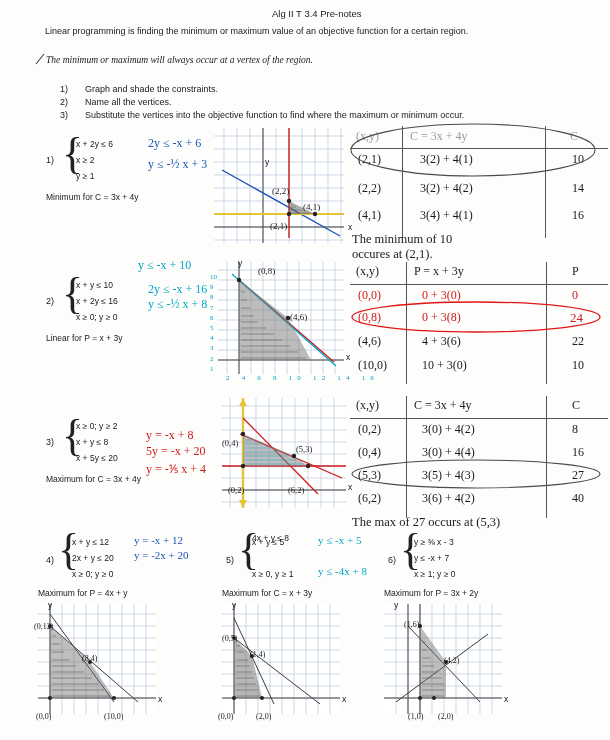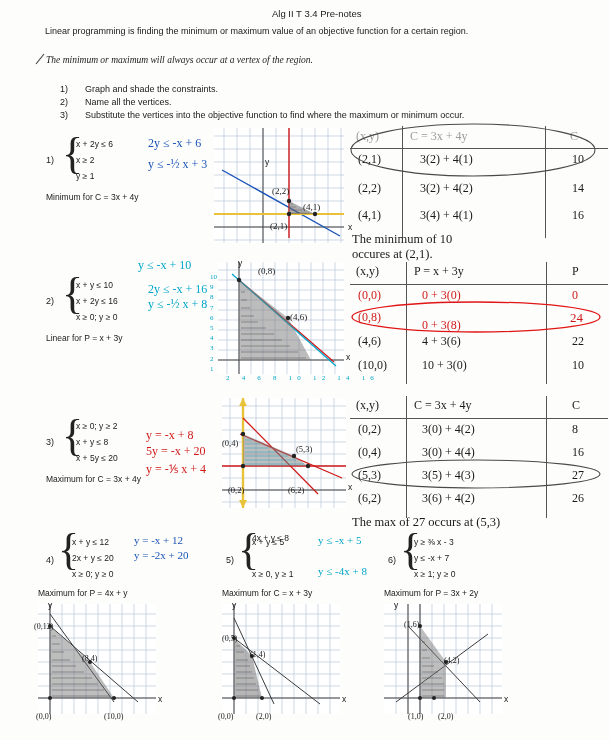--- a/index.html
+++ b/index.html
@@ -219,21 +219,21 @@
     <div class="hrule" style="left:0;top:22px;width:258px;"></div>
     <div class="cell" style="left:6px;top:2px;font-size:12px;">(x,y)</div>
     <div class="cell" style="left:64px;top:2px;font-size:12px;">P = x + 3y</div>
     <div class="cell" style="left:222px;top:2px;font-size:12px;">P</div>
 
     <div class="cell red" style="left:8px;top:26px;font-size:12px;">(0,0)</div>
     <div class="cell red" style="left:72px;top:26px;font-size:12px;">0 + 3(0)</div>
     <div class="cell red" style="left:222px;top:26px;font-size:12px;">0</div>
 
     <div class="cell red" style="left:8px;top:48px;font-size:12px;">(0,8)</div>
-    <div class="cell red" style="left:72px;top:56px;font-size:12px;">0 + 3(8)</div>
+    <div class="cell red" style="left:72px;top:48px;font-size:12px;">0 + 3(8)</div>
     <div class="cell red" style="left:220px;top:48px;font-size:13px;">24</div>
 
     <div class="cell" style="left:8px;top:72px;font-size:12px;">(4,6)</div>
     <div class="cell" style="left:72px;top:72px;font-size:12px;">4 + 3(6)</div>
     <div class="cell" style="left:222px;top:72px;font-size:12px;">22</div>
 
     <div class="cell" style="left:8px;top:96px;font-size:12px;">(10,0)</div>
     <div class="cell" style="left:72px;top:96px;font-size:12px;">10 + 3(0)</div>
     <div class="cell" style="left:222px;top:96px;font-size:12px;">10</div>
 
@@ -321,21 +321,21 @@
     <div class="cell" style="left:8px;top:49px;font-size:12px;">(0,4)</div>
     <div class="cell" style="left:72px;top:49px;font-size:12px;">3(0) + 4(4)</div>
     <div class="cell" style="left:222px;top:49px;font-size:12px;">16</div>
 
     <div class="cell" style="left:8px;top:72px;font-size:12px;">(5,3)</div>
     <div class="cell" style="left:72px;top:72px;font-size:12px;">3(5) + 4(3)</div>
     <div class="cell" style="left:222px;top:72px;font-size:12px;">27</div>
 
     <div class="cell" style="left:8px;top:95px;font-size:12px;">(6,2)</div>
     <div class="cell" style="left:72px;top:95px;font-size:12px;">3(6) + 4(2)</div>
-    <div class="cell" style="left:222px;top:95px;font-size:12px;">26</div>
+    <div class="cell" style="left:222px;top:95px;font-size:12px;">40</div>
 
     <svg class="ov" style="left:-2px;top:62px;" width="258" height="34">
       <ellipse cx="128" cy="16" rx="124" ry="14" stroke="#4a4a4a" stroke-width="1.1" fill="none"></ellipse>
     </svg>
   </div>
   <div class="note" style="left:352px;top:515px;font-size:12.5px;">The max of 27 occurs at (5,3)</div>
 
   <div class="t num" style="left:46px;top:555px;">4)</div>
   <div class="brace" style="left:58px;top:528px;">{</div>
   <div class="t sys" style="left:72px;top:537px;">x + y ≤ 12</div>

